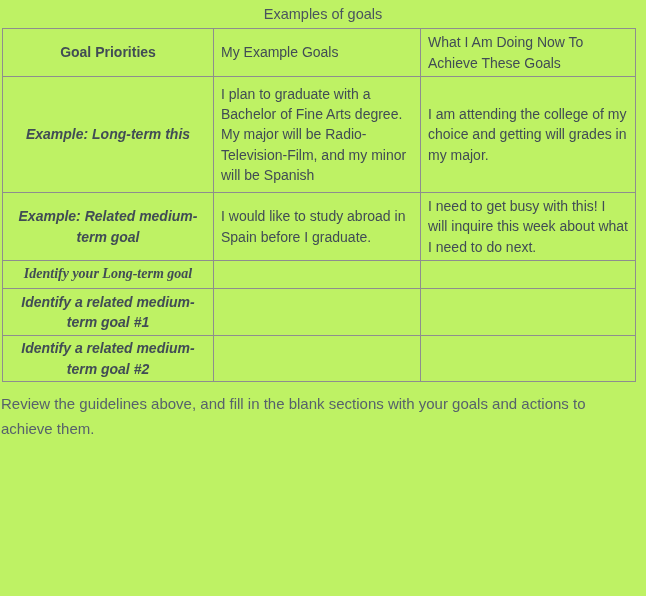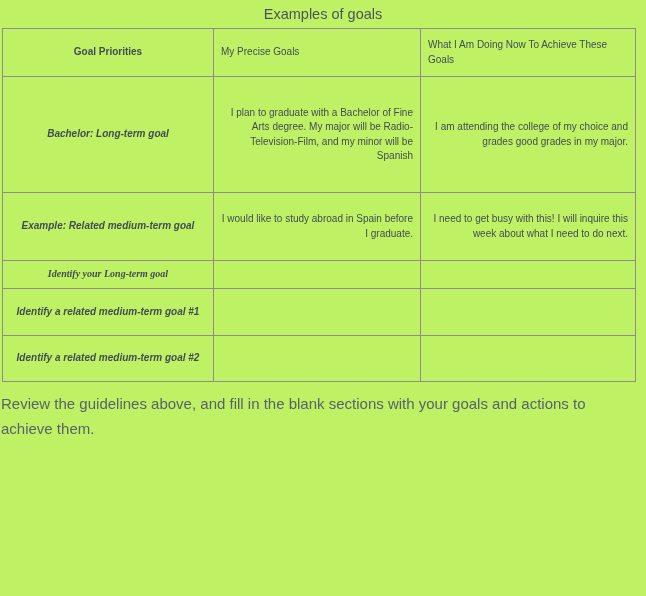--- a/index.html
+++ b/index.html
@@ -20,21 +20,21 @@
     font-size: 14.5px;
     color: #4a545e;
     padding: 5px 0 5px 0;
     line-height: 18px;
   }
   table.goals {
     border-collapse: collapse;
     table-layout: fixed;
     width: 633px;
     margin-left: 2px;
-    font-size: 10px;
+    font-size: 14px;
     line-height: 1.45;
     color: #414c55;
   }
   table.goals th,
   table.goals td {
     border: 1px solid #8e8e8e;
     padding: 2px 7px;
     vertical-align: middle;
     overflow: hidden;
   }
@@ -45,21 +45,21 @@
   th.col-plain {
     font-weight: normal;
     text-align: left;
   }
   td.row-label {
     font-weight: bold;
     font-style: italic;
     text-align: center;
   }
   td.cell-text {
-    text-align: right;
+    text-align: left;
   }
   tr.rh  { height: 48px; }
   tr.r1  { height: 116px; }
   tr.r2  { height: 68px; }
   tr.r3  { height: 67px; }
   tr.r4  { height: 28px; font-family: Liberation Serif, serif; }
   tr.r5  { height: 47px; padding-left: 40px; }
   tr.r6  { height: 46px; }
   tr.r7  { height: 47px; }
   tr.r8  { height: 47px; }
@@ -80,29 +80,29 @@
 
   <table class="goals">
     <colgroup>
       <col style="width:211px">
       <col style="width:207px">
       <col style="width:215px">
     </colgroup>
     <thead>
       <tr class="rh">
         <th class="col-label">Goal Priorities</th>
-        <th class="col-plain">My Precise Goals</th>
+        <th class="col-plain">My Example Goals</th>
         <th class="col-plain">What I Am Doing Now To Achieve These Goals</th>
       </tr>
     </thead>
     <tbody>
       <tr class="r1">
-        <td class="row-label">Bachelor: Long-term goal</td>
+        <td class="row-label">Example: Long-term this</td>
         <td class="cell-text">I plan to graduate with a Bachelor of Fine Arts degree. My major will be Radio-Television-Film, and my minor will be Spanish</td>
-        <td class="cell-text">I am attending the college of my choice and grades good grades in my major.</td>
+        <td class="cell-text">I am attending the college of my choice and getting will grades in my major.</td>
       </tr>
       <tr class="r2">
         <td class="row-label">Example: Related medium-term goal</td>
         <td class="cell-text">I would like to study abroad in Spain before I graduate.</td>
         <td class="cell-text">I need to get busy with this! I will inquire this week about what I need to do next.</td>
       </tr>
       <tr class="r4">
         <td class="row-label">Identify your Long-term goal</td>
         <td class="cell-text"></td>
         <td class="cell-text"></td>

